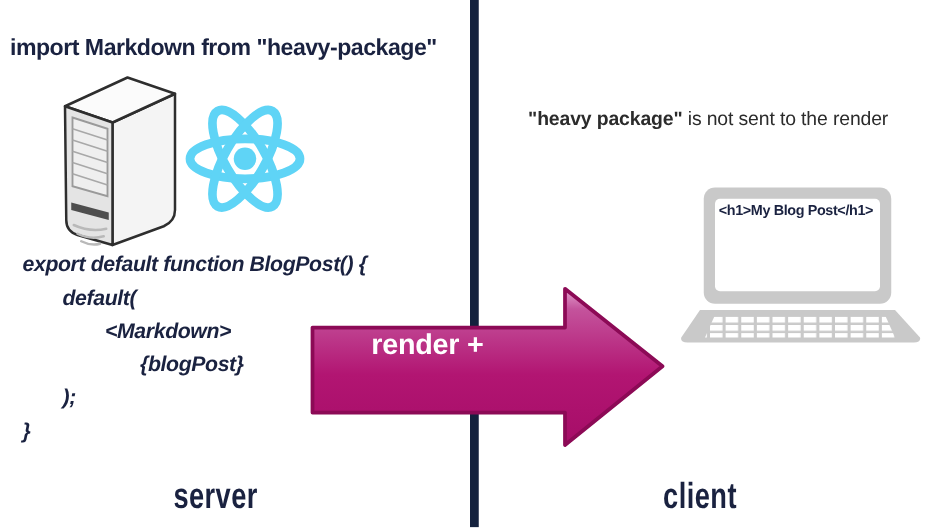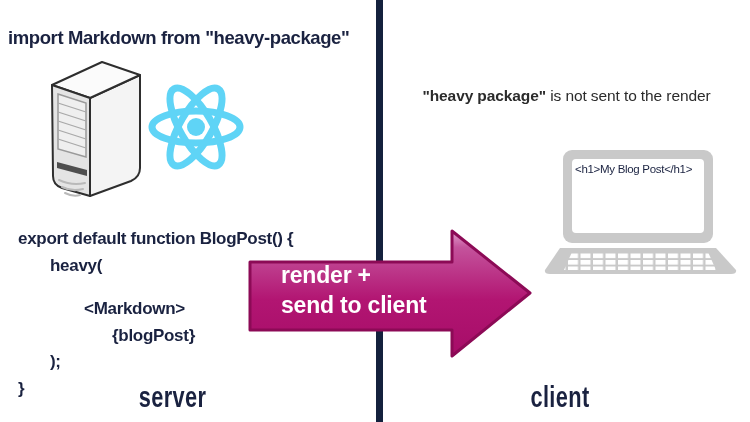--- a/index.html
+++ b/index.html
@@ -9,49 +9,49 @@
   }
   .divider{
     position:absolute;left:376px;top:0;width:7px;height:422px;background:#14213d;
   }
   .import-line{
     position:absolute;left:8px;top:27px;
     font-size:18.5px;font-weight:800;letter-spacing:-0.4px;color:#1a2240;white-space:nowrap;
   }
   .server-svg{position:absolute;left:42px;top:58px;}
   .react-svg{position:absolute;left:148px;top:82px;}
-  .code-block{position:absolute;left:18px;top:226px;}
+  .code-block{position:absolute;left:18px;top:199px;font-style:italic;}
   .code-line{
     font-size:17px;font-weight:800;letter-spacing:-0.3px;color:#1a2240;
     line-height:26.5px;white-space:nowrap;
   }
   .ind1{padding-left:32px;}
-  .ind2{padding-left:66px;margin-top:17px;}
+  .ind2{padding-left:66px;}
   .ind3{padding-left:94px;}
   .panel-label{
     position:absolute;top:381px;text-align:center;
     font-size:29px;font-weight:800;color:#1a2240;
     transform:scaleX(0.75);transform-origin:50% 50%;letter-spacing:0.5px;
   }
   .server-label{left:0;width:345px;}
   .client-label{left:383px;width:354px;}
   .note{
     position:absolute;left:383px;width:367px;top:87px;text-align:center;
     font-size:15.5px;color:#2b2b2b;letter-spacing:-0.1px;white-space:nowrap;
   }
   .note .bold{font-weight:800;}
   .laptop-svg{position:absolute;left:543px;top:143px;}
   .laptop-text{
     position:absolute;left:575px;top:162px;
-    font-size:11.5px;font-weight:400;letter-spacing:-0.3px;line-height:14.5px;
+    font-size:11.5px;font-weight:700;letter-spacing:-0.3px;line-height:14.5px;
     color:#1a2240;white-space:nowrap;
   }
   .arrow-svg{position:absolute;left:245px;top:224px;}
   .arrow-text{
-    position:absolute;left:281px;top:260px;
+    position:absolute;left:297px;top:260px;
     font-size:23px;font-weight:800;line-height:30px;color:#ffffff;
     letter-spacing:-0.2px;white-space:nowrap;
   }
 </style>
 </head>
 <body>
 
 <div class="canvas">
 
   <div class="divider"></div>
@@ -84,21 +84,21 @@
     <g stroke="#5fd4f6" stroke-width="7" fill="none">
       <ellipse cx="48" cy="45" rx="44" ry="16"></ellipse>
       <ellipse cx="48" cy="45" rx="44" ry="16" transform="rotate(60 48 45)"></ellipse>
       <ellipse cx="48" cy="45" rx="44" ry="16" transform="rotate(120 48 45)"></ellipse>
     </g>
     <circle cx="48" cy="45" r="9" fill="#5fd4f6"></circle>
   </svg>
 
   <div class="code-block">
     <div class="code-line ind0">export default function BlogPost() {</div>
-    <div class="code-line ind1">heavy(</div>
+    <div class="code-line ind1">default(</div>
     <div class="code-line ind2">&lt;Markdown&gt;</div>
     <div class="code-line ind3">{blogPost}</div>
     <div class="code-line ind1">);</div>
     <div class="code-line ind0">}</div>
   </div>
 
   <div class="panel-label server-label">server</div>
 
   <div class="note"><span class="bold">"heavy package"</span><span> is not sent to the render</span></div>
 
@@ -125,18 +125,17 @@
         <stop offset="0.13" stop-color="#c4539c"></stop>
         <stop offset="0.55" stop-color="#b21572"></stop>
         <stop offset="1" stop-color="#a60d68"></stop>
       </linearGradient>
     </defs>
     <polygon points="5,38 207,38 207,7 285,69 207,132 207,106 5,106" fill="url(#ag)" stroke="#8c0a56" stroke-width="3" stroke-linejoin="round"></polygon>
   </svg>
 
   <div class="arrow-text">
     <div>render +</div>
-    <div>send to client</div>
   </div>
 
   <div class="panel-label client-label">client</div>
 
 </div>
 
 </body></html>

